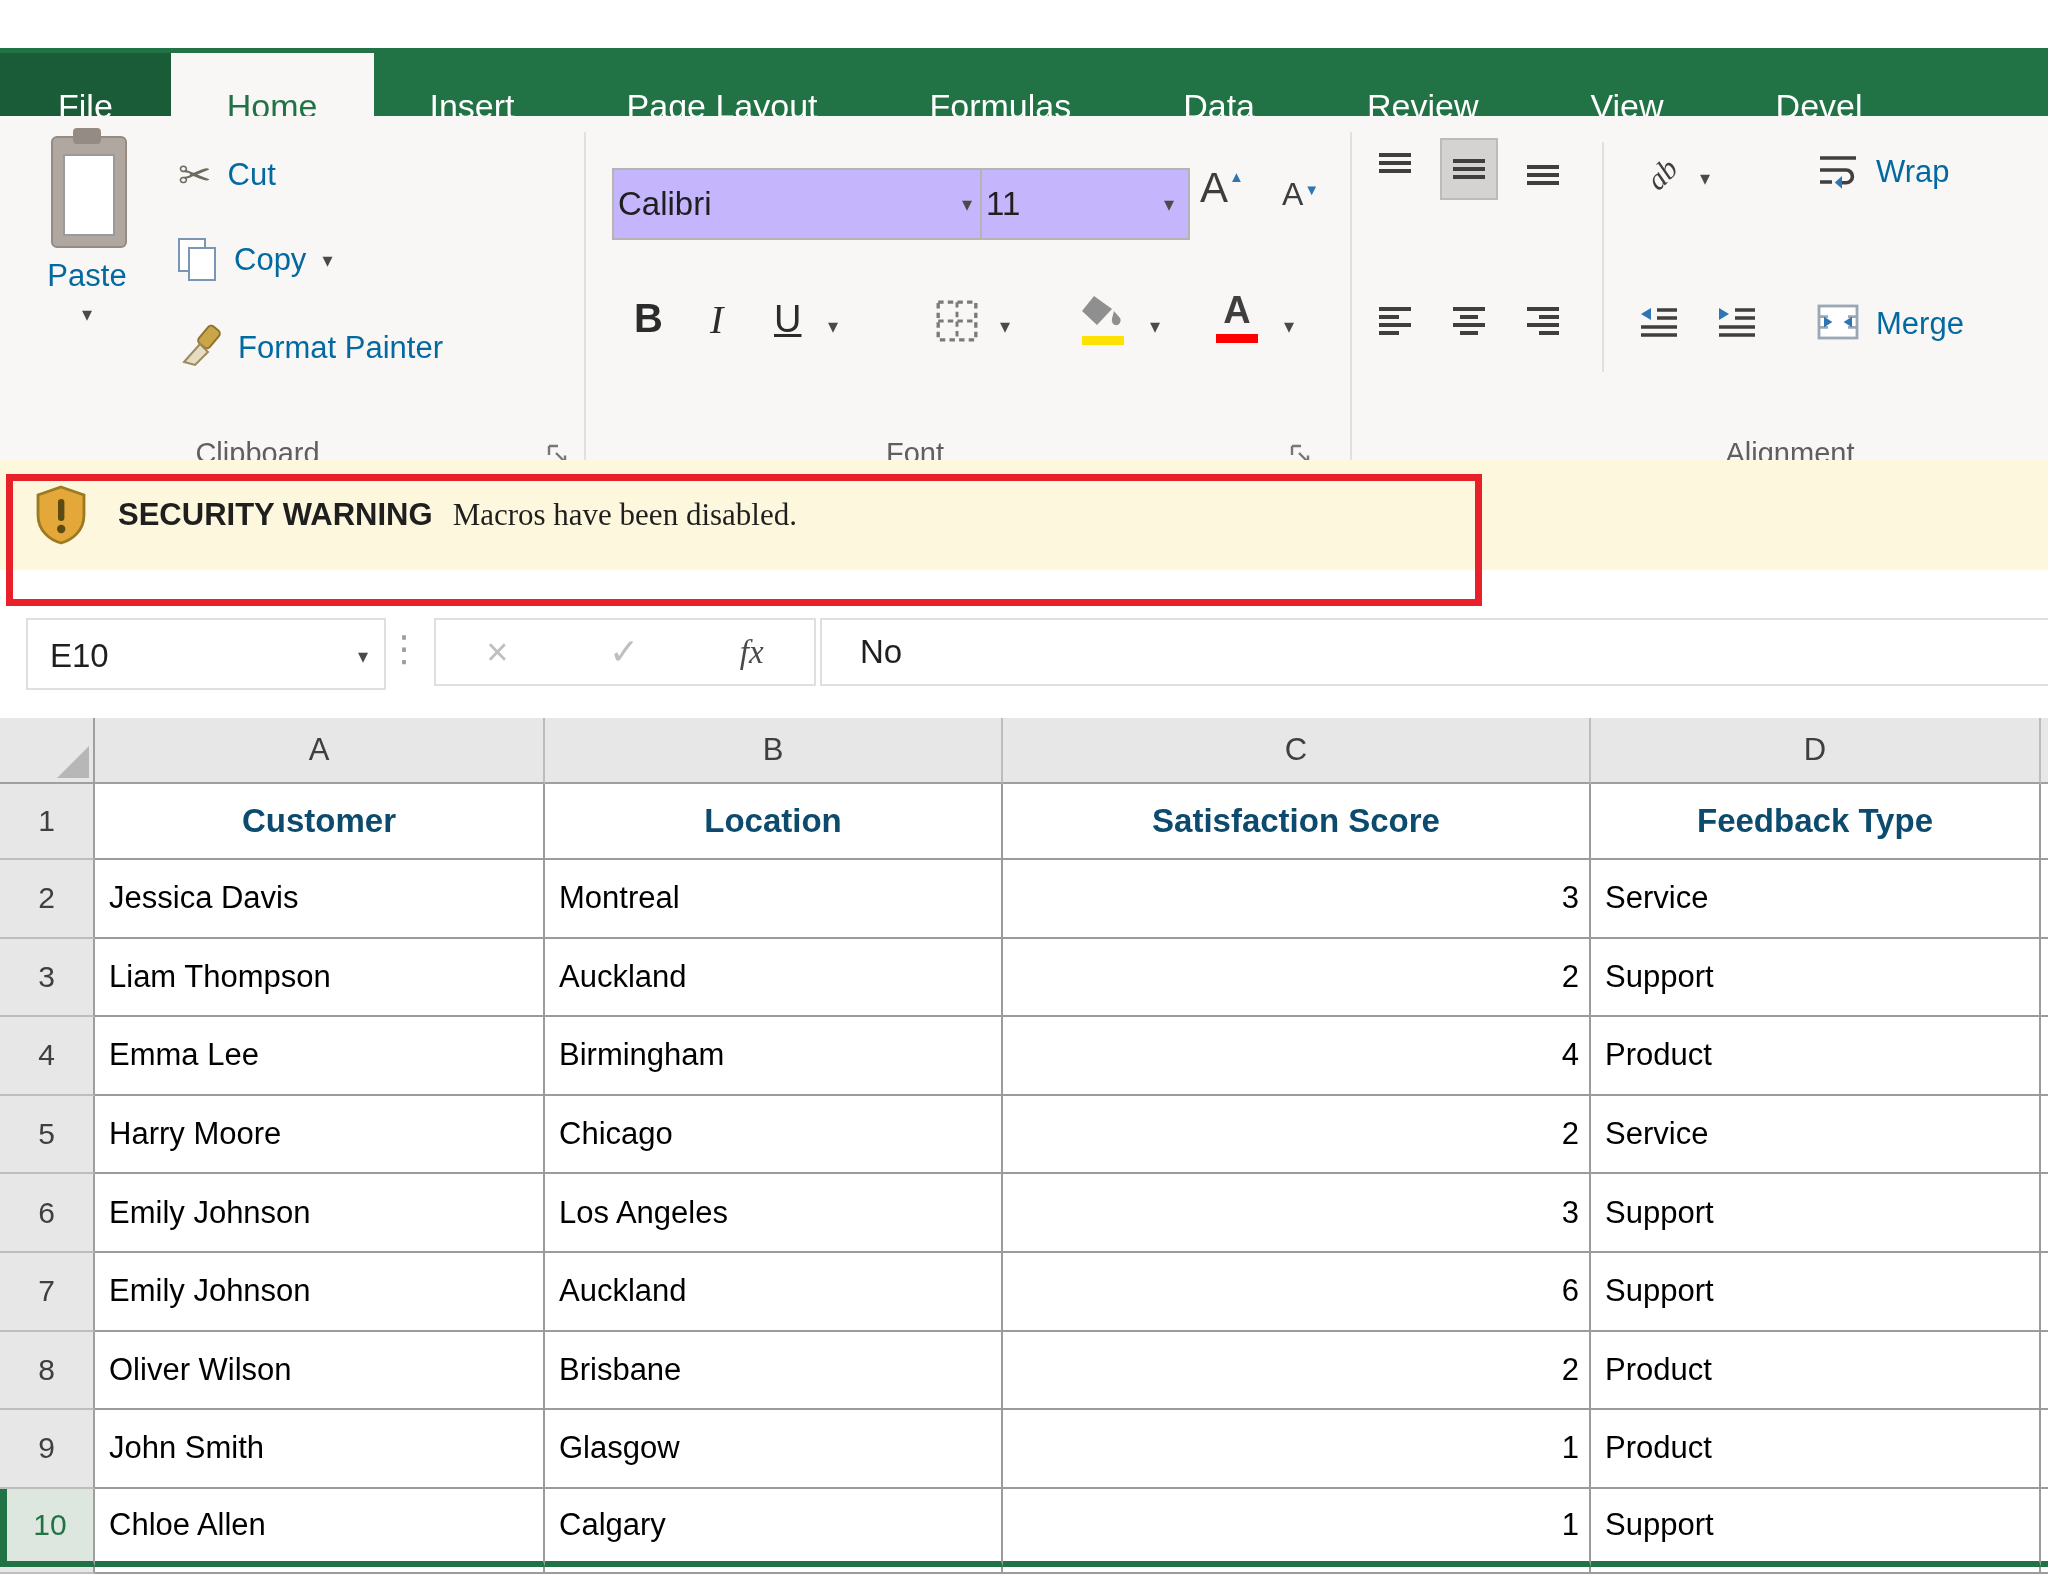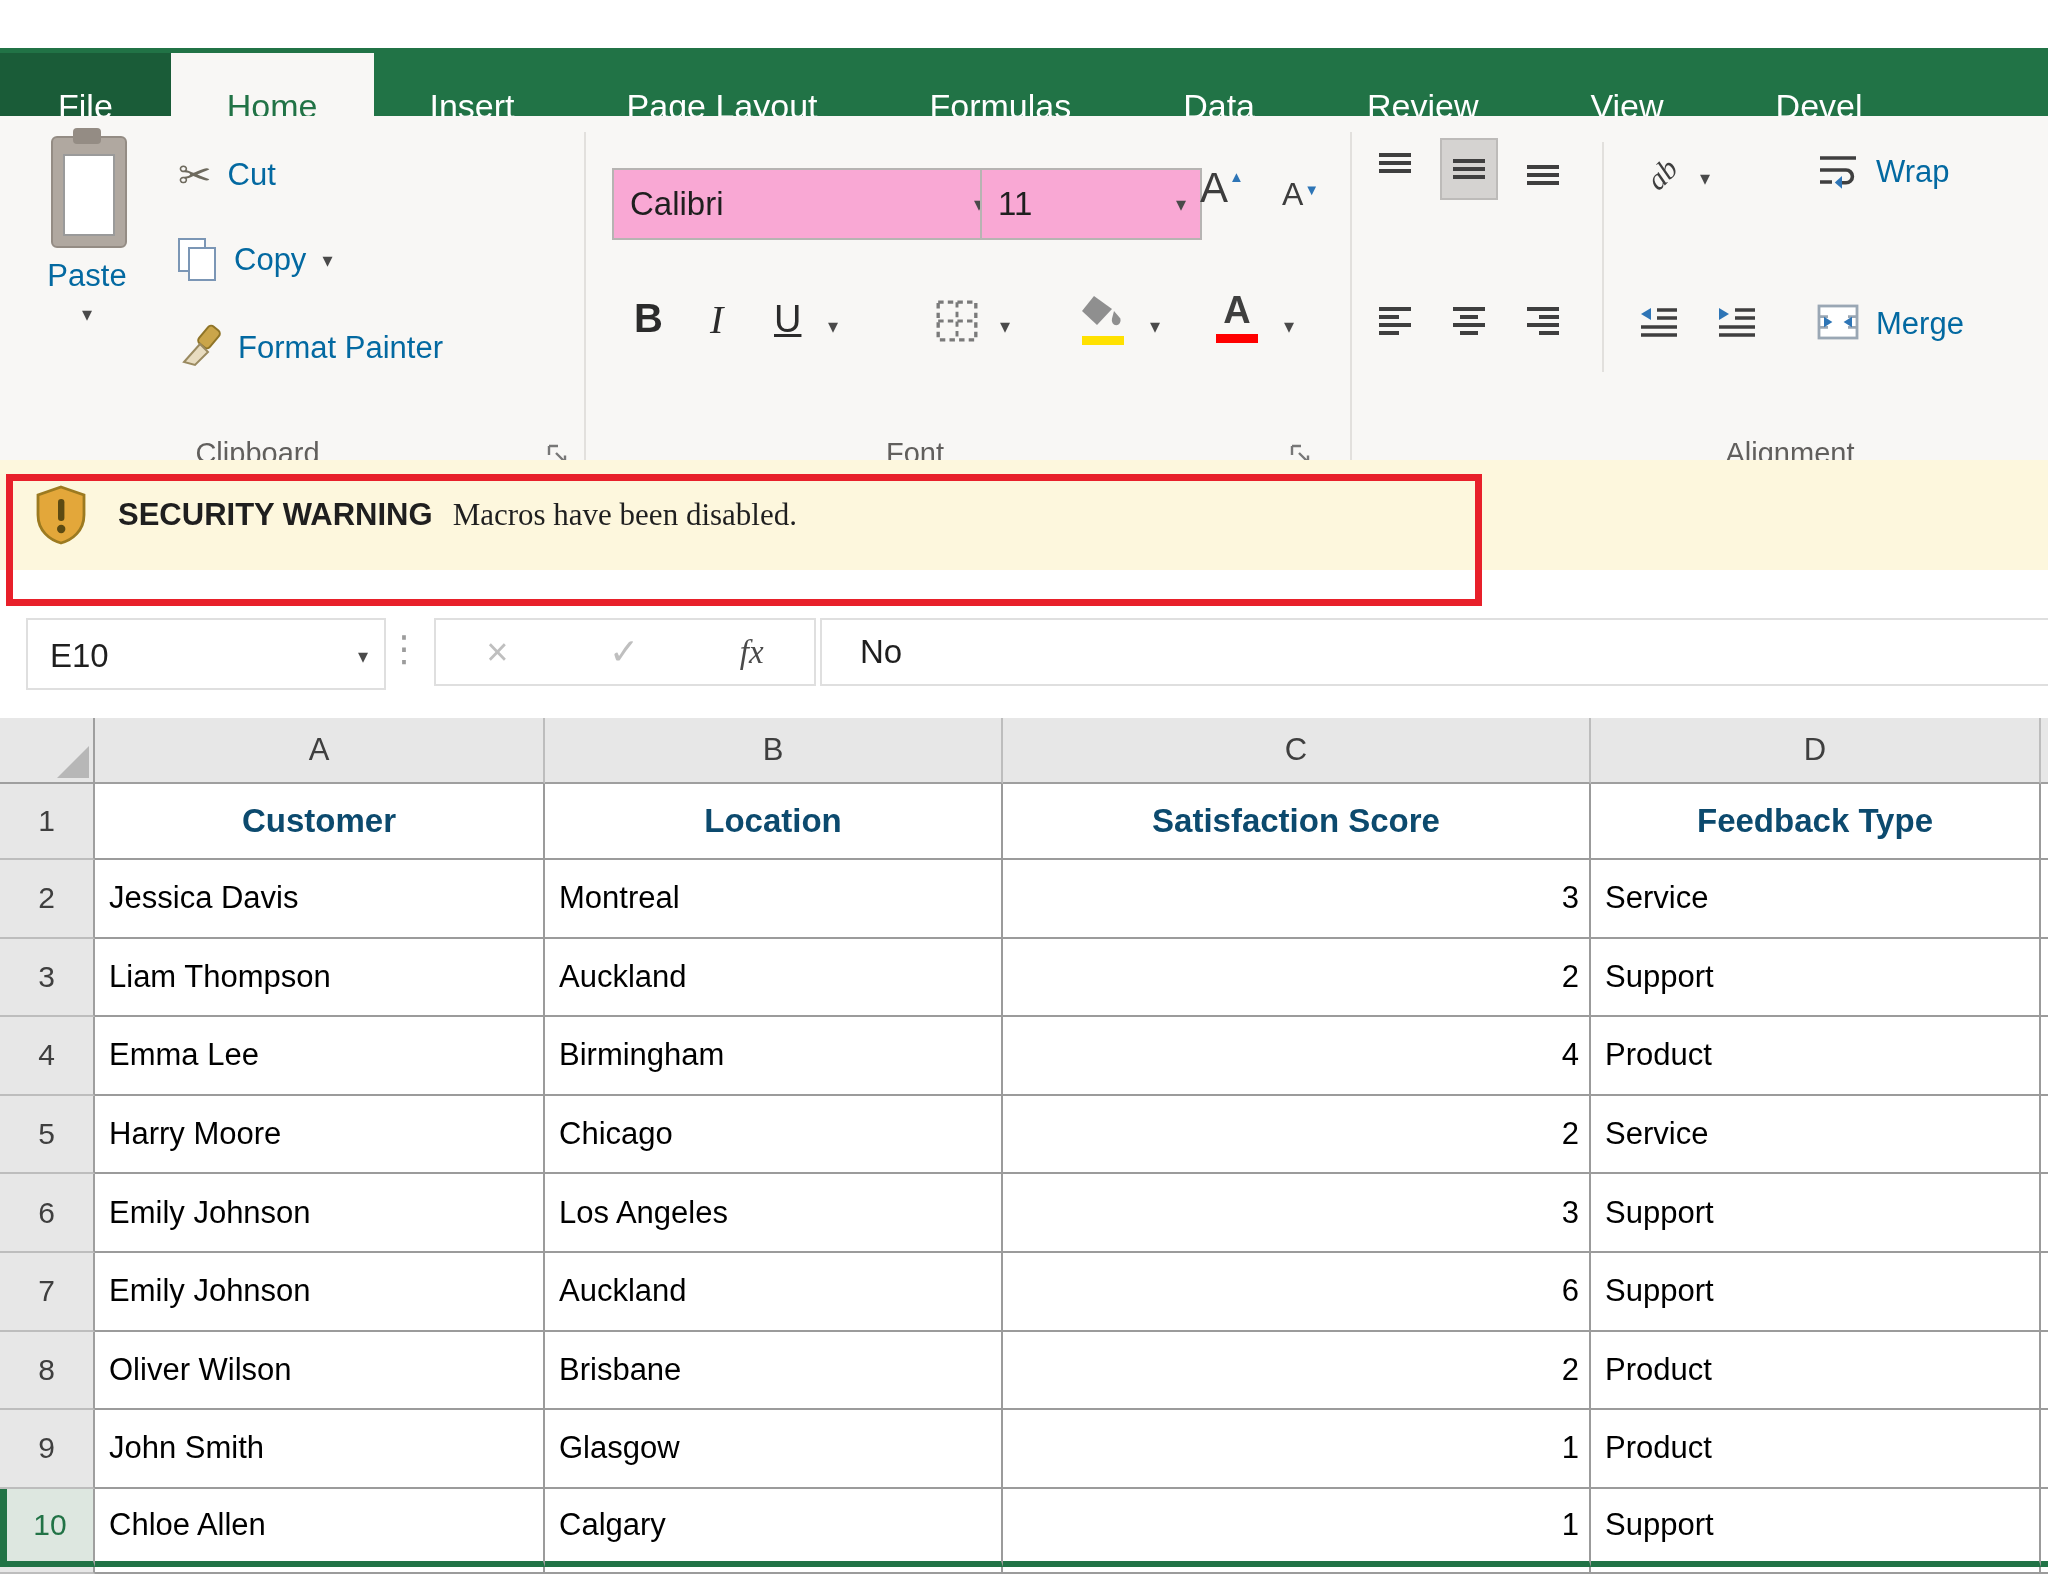--- a/index.html
+++ b/index.html
@@ -32,21 +32,21 @@
   .cut-row{left:178px;top:36px;}
   .copy-row{left:178px;top:122px;}
   .fp-row{left:178px;top:208px;}
   .scissors{font-size:40px;color:#6e6a5e;}
   .copy-icon{position:relative;width:40px;height:44px;}
   .copy-icon::before,.copy-icon::after{content:"";position:absolute;width:24px;height:30px;background:#ffffff;border:2px solid #7b96b5;}
   .copy-icon::before{left:0;top:0;}
   .copy-icon::after{left:10px;top:9px;}
 
   
-  .combo{position:absolute;height:68px;background:#f9a8d4;border:2px solid #b6b4b2;display:flex;align-items:center;justify-content:space-between;padding:0 14px 0 16px;font-size:33px;color:#1f1f1f;}
+  .combo{position:absolute;height:68px;background:#c4b5fd;border:2px solid #b6b4b2;display:flex;align-items:center;justify-content:space-between;padding:0 14px 0 4px;font-size:33px;color:#1f1f1f;}
   .fontname{left:612px;top:52px;width:354px;}
   .fontsize{left:980px;top:52px;width:188px;text-align:right;}
   .growfont{position:absolute;left:1200px;top:48px;}
   .shrinkfont{position:absolute;left:1282px;top:60px;}
   .bigA{font-size:42px;color:#3d3d3d;}
   .smallA{font-size:32px;color:#3d3d3d;}
   .caret{font-size:15px;color:#2e75b6;position:relative;top:-20px;left:1px;}
   .bold-btn{position:absolute;left:634px;top:180px;font-size:40px;font-weight:bold;color:#2b2b2b;}
   .italic-btn{position:absolute;left:710px;top:180px;font-size:40px;font-style:italic;font-family:"Liberation Serif",serif;color:#2b2b2b;}
   .underline-btn{position:absolute;left:774px;top:182px;font-size:38px;text-decoration:underline;color:#2b2b2b;}

